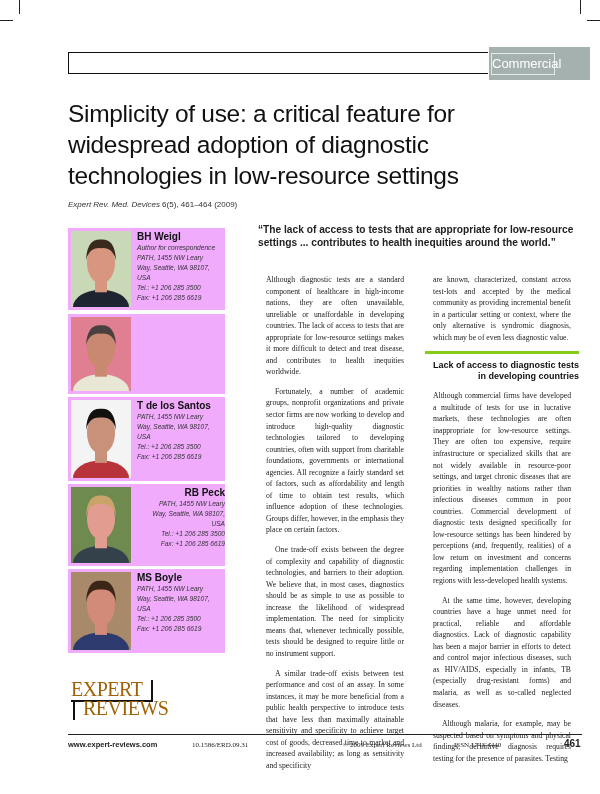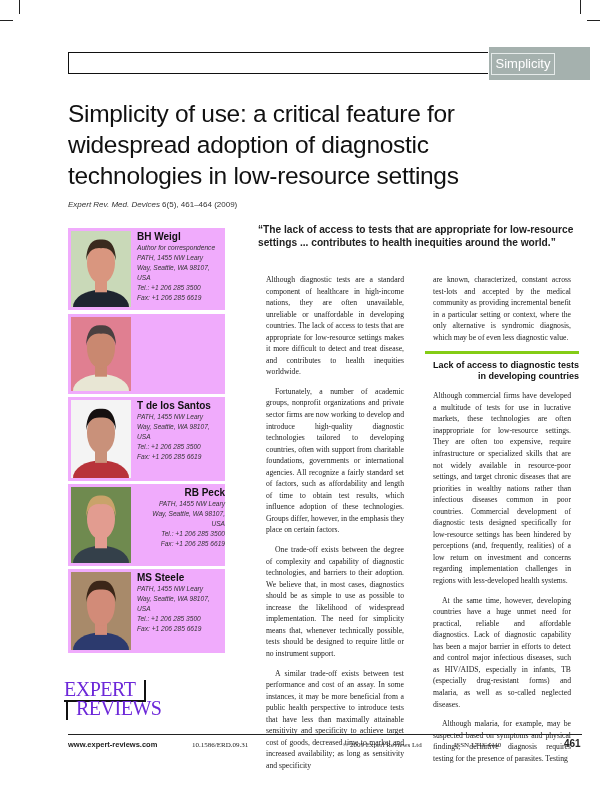--- a/index.html
+++ b/index.html
@@ -9,21 +9,21 @@
   .tagbox { position:absolute; left:489px; top:47px; width:101px; height:33px; background:#a5b1ae; }
   .tag { position:absolute; left:491px; top:53px; width:64px; height:22px; border:1px solid #e6ebea; box-sizing:border-box; color:#fff; font-size:13px; line-height:20px; text-align:center; }
   .title { position:absolute; left:68px; top:98px; width:420px; font-size:24.5px; line-height:31px; color:#111; font-weight:normal; margin:0; letter-spacing:-0.3px; }
   .citation { position:absolute; left:68px; top:200px; font-size:8px; font-style:italic; color:#333; }
   .citation span { font-style:normal; }
   .author { position:absolute; left:68px; width:157px; background:#f0abfc; }
   .photo { position:absolute; left:3px; top:3px; width:60px; height:62px; }
   .ainfo { position:absolute; left:69px; top:3px; width:88px; }
   .aname { font-size:10px; font-weight:bold; color:#111; line-height:12px; }
   .aline { font-size:6.6px; font-style:italic; color:#333; line-height:10px; }
-  .logo { position:absolute; left:64px; top:678px; width:92px; height:42px; font-family:"Liberation Serif", serif; color:#6d28d9; }
+  .logo { position:absolute; left:71px; top:678px; width:92px; height:42px; font-family:"Liberation Serif", serif; color:#a16207; }
   .logo .l1 { position:absolute; left:0; top:0; font-size:20px; letter-spacing:-0.5px; }
   .logo .l2 { position:absolute; left:12px; top:19px; font-size:20px; letter-spacing:-0.5px; }
   .logo .b1 { position:absolute; left:80px; top:2px; width:2px; height:20px; background:#111; }
   .logo .b3 { position:absolute; left:2px; top:24px; width:1.5px; height:18px; background:#111; }
   .logo .b4 { position:absolute; left:0; top:22px; width:82px; height:1.5px; background:#111; }
   .quote { position:absolute; left:258px; top:223px; width:320px; font-size:10.2px; font-weight:bold; line-height:13px; color:#222; }
   .col { position:absolute; top:266px; width:154px; font-family:"Liberation Serif", serif; font-size:7.7px; line-height:11.55px; color:#222; text-align:justify; }
   .col p { margin:8px; text-indent:0; }
   .col p.ind { text-indent:9px; }
   .col1 { left:258px; }
@@ -35,21 +35,21 @@
 </head>
 <body>
 
 <div class="crop" style="left:19px;top:0;width:1px;height:14px;"></div>
 <div class="crop" style="left:0;top:20px;width:13px;height:1px;"></div>
 <div class="crop" style="left:580px;top:0;width:1px;height:14px;"></div>
 <div class="crop" style="left:587px;top:20px;width:13px;height:1px;"></div>
 
 <div class="topbar"></div>
 <div class="tagbox"></div>
-<div class="tag">Simplicity</div>
+<div class="tag">Commercial</div>
 
 <h1 class="title">Simplicity of use: a critical feature for widespread adoption of diagnostic technologies in low-resource settings</h1>
 <div class="citation"><span style="font-style:italic">Expert Rev. Med. Devices</span><span> 6(5), 461–464 (2009)</span></div>
 
 <div id="authors">
     <div class="author" style="top: 228px; height: 82px;">
       <svg class="photo" viewBox="0 0 60 62" style="height:76px" preserveAspectRatio="none">
         <rect width="60" height="62" fill="#c9d9b8"></rect>
         <ellipse cx="30" cy="62" rx="28" ry="14" fill="#1e2530"></ellipse>
         <rect x="24" y="38" width="12" height="12" fill="#d9967f"></rect>
@@ -111,21 +111,21 @@
     </div>
     <div class="author" style="top: 569px; height: 84px;">
       <svg class="photo" viewBox="0 0 60 62" style="height:78px" preserveAspectRatio="none">
         <rect width="60" height="62" fill="#a88a6a"></rect>
         <ellipse cx="30" cy="62" rx="28" ry="14" fill="#2c3a6e"></ellipse>
         <rect x="24" y="38" width="12" height="12" fill="#d28b78"></rect>
         <ellipse cx="30" cy="26" rx="14" ry="17" fill="#d28b78"></ellipse>
         <path d="M15 24 Q16 6 30 7 Q44 6 45 24 Q42 13 30 14 Q18 13 15 24 Z" fill="#3b2618"></path>
       </svg>
       <div class="ainfo">
-        <div class="aname">MS Steele</div>
+        <div class="aname">MS Boyle</div>
         <div class="aline">PATH, 1455 NW Leary</div>
         <div class="aline">Way, Seattle, WA 98107,</div>
         <div class="aline">USA</div>
         <div class="aline">Tel.: +1 206 285 3500</div>
         <div class="aline">Fax: +1 206 285 6619</div>
       </div>
     </div>
   </div>
 
 <div class="logo">

